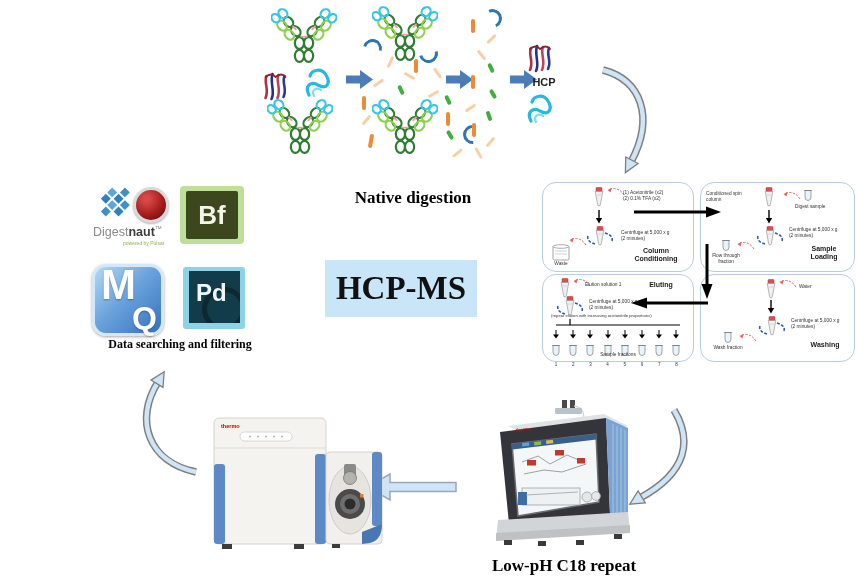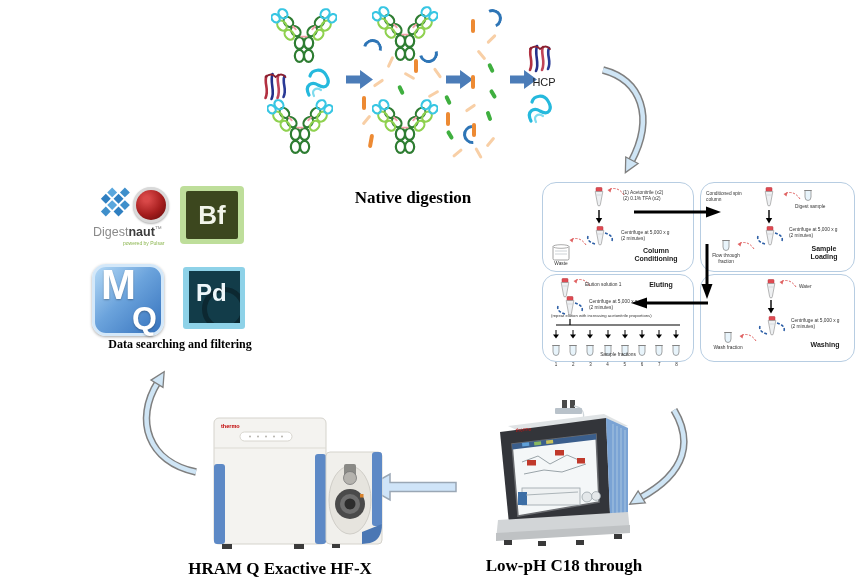--- a/index.html
+++ b/index.html
@@ -17,21 +17,21 @@
   .barrow{position:absolute;width:27px;height:21px;background:#4b7cb8;
           clip-path:polygon(0 31%,52% 31%,52% 5%,100% 50%,52% 95%,52% 69%,0 69%);}
   
   .frag{position:absolute;border-radius:2px;}
   .fo{width:4px;height:14px;background:#ed8a33;}
   .fp{width:3px;height:12px;background:#f8cfa6;}
   .fg{width:4px;height:10px;background:#3faf3f;}
   .arc{position:absolute;width:13px;height:13px;border:3.2px solid #2e75b6;border-radius:50%;
        border-bottom-color:transparent;border-left-color:transparent;}
   .hcp-label{position:absolute;left:522px;top:76px;width:44px;text-align:center;
-             font-weight:normal;font-size:11px;color:#222;}
+             font-weight:bold;font-size:11px;color:#222;}
   
   .frac-wrap{position:absolute;left:540px;top:180px;width:315px;height:184px;}
   .fpanel{position:absolute;background:#fff;border:1.5px solid #b7cde2;border-radius:14px;}
   .fpanel .note{position:absolute;font-size:4.8px;line-height:1.2;color:#333;}
   .fpanel .pname{position:absolute;font-size:7px;font-weight:bold;color:#1a1a1a;
                  text-align:center;line-height:1.15;}
   .tubecol{position:absolute;width:12px;text-align:center;}
   .tubenum{font-size:4.5px;color:#333;margin-top:0.5px;}
   .rc{position:absolute;}
   
@@ -236,20 +236,23 @@
     <path d="M78,106 C30,96 16,54 40,16" fill="none" stroke="#cfe5f5" stroke-width="4.5"></path>
     <g transform="translate(40,16) rotate(-59)">
         <polygon points="-2,-7 12,0 -2,7" fill="#cfe5f5" stroke="#7f7f7f" stroke-width="1.3"></polygon>
       </g>
   </svg>
 
   <svg class="abs" style="left:366px;top:472px" width="92" height="30" viewBox="0 0 92 30">
     <polygon points="1,15 24,2 24,10.5 90,10.5 90,19.5 24,19.5 24,28" fill="#cfe4f8" stroke="#9aa7b5" stroke-width="1.5"></polygon>
   </svg>
 
+  <div class="hcpms-box">
+    <span>HCP-MS</span>
+  </div>
 
   <div class="frac-wrap">
 
     <div class="fpanel" style="left:2px;top:2px;width:150px;height:88px">
       <svg class="abs" style="left:50px;top:4px" width="12" height="22" viewBox="0 0 12 22">
           <use href="#spincol"></use>
         </svg>
       <svg class="rc" style="left:62px;top:2px" width="20" height="12" viewBox="0 0 20 12">
           <use href="#redcurve" transform="scale(-1,1) translate(-20,0)"></use>
         </svg>
@@ -449,21 +452,21 @@
     <circle cx="118" cy="96" r="4.4" fill="#e4e8ea" stroke="#9aa4a9" stroke-width="0.8"></circle>
     <polygon points="128,18 150,28 150,118 132,114" fill="#7aa3d4"></polygon>
     <path d="M135,24 l0,92 M139,26 l0,90 M143,28 l0,88 M147,30 l0,86" stroke="#9dbede" stroke-width="1.3"></path>
     <polygon points="20,120 150,112 152,132 18,140" fill="#d2d5d7"></polygon>
     <polygon points="18,133 152,125 152,133 18,141" fill="#bfc2c4"></polygon>
     <rect x="26" y="140" width="8" height="5" fill="#3a3a3a"></rect>
     <rect x="60" y="141" width="8" height="5" fill="#3a3a3a"></rect>
     <rect x="98" y="140" width="8" height="5" fill="#3a3a3a"></rect>
     <rect x="136" y="134" width="8" height="5" fill="#3a3a3a"></rect>
   </svg>
-  <div class="caption" style="left:468px;top:557px;width:192px;font-size:17px">Low-pH C18 through</div>
+  <div class="caption" style="left:468px;top:557px;width:192px;font-size:17px">Low-pH C18 repeat</div>
 
   <svg class="abs" style="left:198px;top:412px" width="190" height="144" viewBox="0 0 190 144">
     <rect x="16" y="6" width="112" height="126" rx="5" fill="#f4f3f0" stroke="#d5d3cc"></rect>
     <line x1="16" y1="36" x2="128" y2="36" stroke="#dddbd4"></line>
     <rect x="42" y="20" width="52" height="9" rx="4.5" fill="#ffffff" stroke="#d8d6cf"></rect>
     <circle cx="52" cy="24.5" r="1" fill="#b5b3ac"></circle>
       <circle cx="60" cy="24.5" r="1" fill="#b5b3ac"></circle>
     <circle cx="68" cy="24.5" r="1" fill="#b5b3ac"></circle>
       <circle cx="76" cy="24.5" r="1" fill="#b5b3ac"></circle>
     <circle cx="84" cy="24.5" r="1" fill="#b5b3ac"></circle>
@@ -477,21 +480,20 @@
     <rect x="146" y="52" width="12" height="13" rx="2" fill="#8a8a86"></rect>
     <circle cx="152" cy="66" r="6.5" fill="#b5b3ae" stroke="#777" stroke-width="0.8"></circle>
     <circle cx="152" cy="92" r="15" fill="#4a4a4a"></circle>
     <circle cx="152" cy="92" r="10" fill="#6e6e6e"></circle>
     <circle cx="152" cy="92" r="5.5" fill="#2c2c2c"></circle>
     <rect x="162" y="82" width="3.5" height="3.5" fill="#d9822b"></rect>
     <rect x="24" y="132" width="10" height="5" fill="#3c3c3c"></rect>
     <rect x="96" y="132" width="10" height="5" fill="#3c3c3c"></rect>
     <rect x="134" y="132" width="8" height="4" fill="#3c3c3c"></rect>
   </svg>
-  <div class="caption" style="left:174px;top:560px;width:212px;font-size:17px">HRAM Q Exactive HF-X</div>
 
   <div class="spectro">
     <svg class="abs" style="left:0;top:0" width="44" height="42" viewBox="0 0 44 42">
       <g transform="rotate(45 22 20)">
         <rect x="18" y="2" width="7" height="7" fill="#3f8fcb"></rect>
         <rect x="9" y="11" width="7" height="7" fill="#5aa7dd"></rect>
         <rect x="18" y="11" width="7" height="7" fill="#2f7fc1"></rect>
         <rect x="27" y="11" width="7" height="7" fill="#3f8fcb"></rect>
         <rect x="9" y="20" width="7" height="7" fill="#2f7fc1"></rect>
         <rect x="18" y="20" width="7" height="7" fill="#5aa7dd"></rect>

